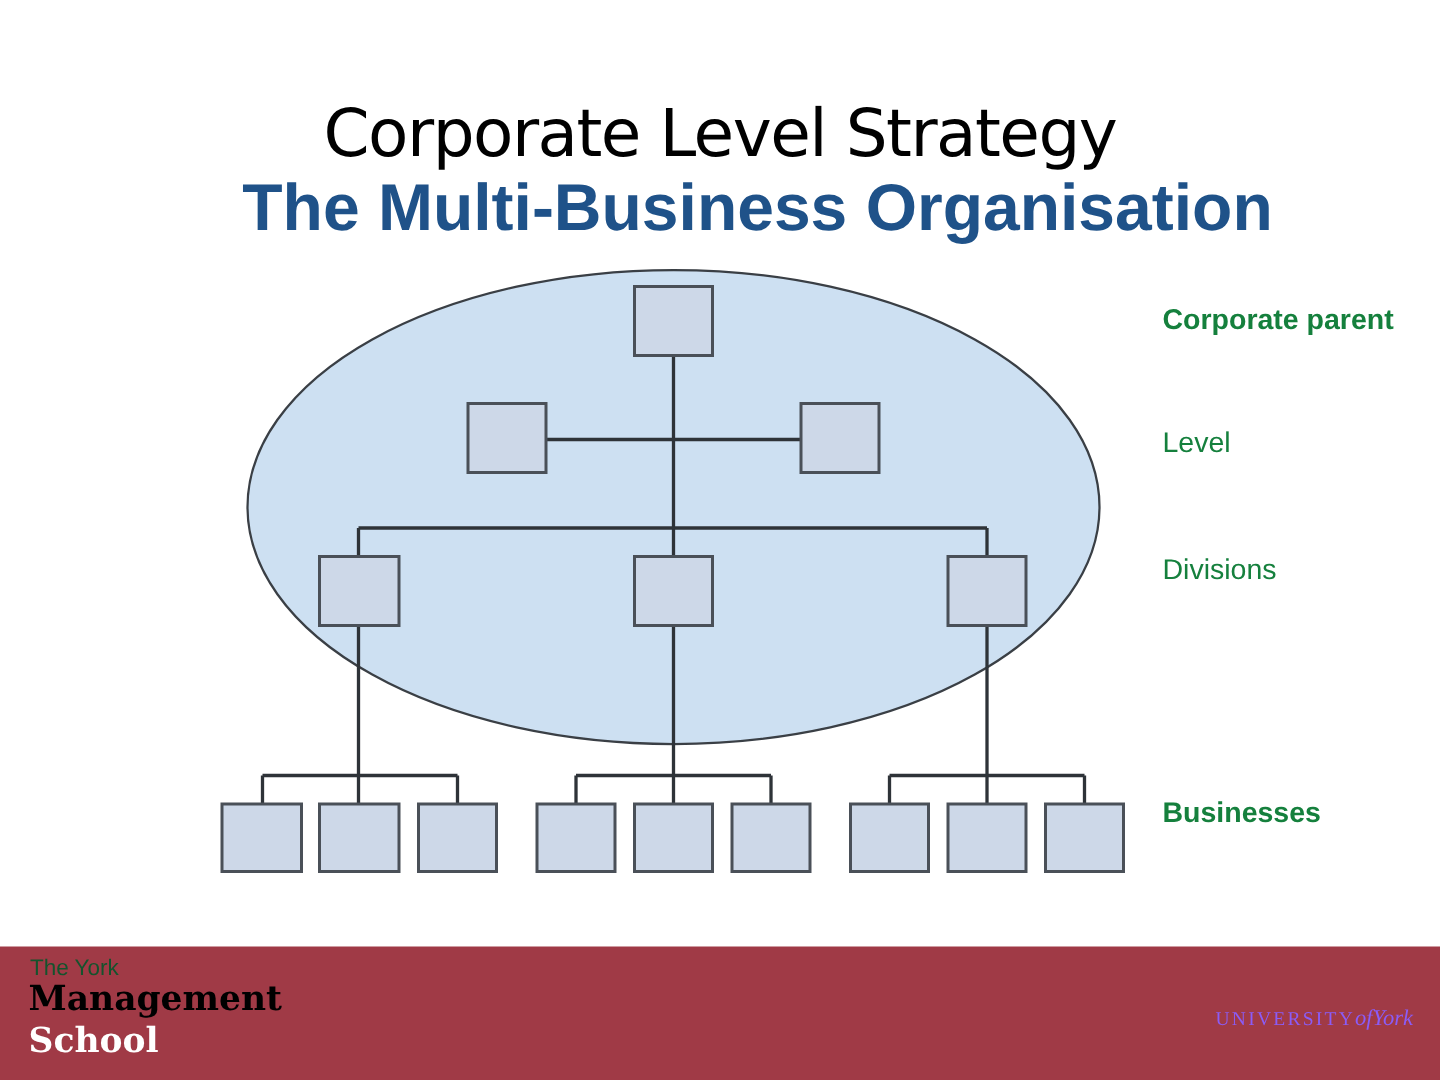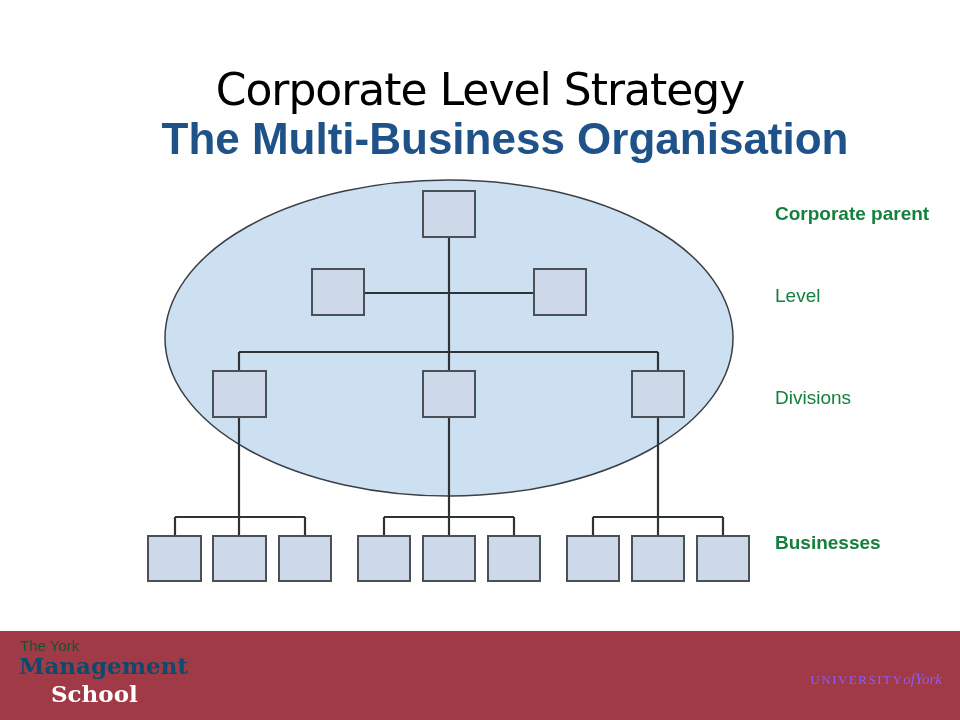--- a/index.html
+++ b/index.html
@@ -4,22 +4,22 @@
 <style>
   html, body { margin: 0; padding: 0; }
   body { width: 960px; height: 720px; position: relative; background: #ffffff; overflow: hidden; font-family: "Liberation Sans", sans-serif; }
   .title { position: absolute; left: 0; width: 960px; top: 64px; text-align: center; font-family: "DejaVu Sans", sans-serif; font-size: 44px; color: #000; letter-spacing: -1px; padding-left: 0; }
   .subtitle { position: absolute; left: 0; width: 1010px; top: 114px; text-align: center; font-family: "Liberation Sans", sans-serif; font-weight: bold; font-size: 44px; color: #1f5289; }
   svg.diagram { position: absolute; left: 0; top: 0; }
   .level-label { position: absolute; left: 763px; font-family: "Liberation Sans", sans-serif; font-size: 19px; color: #15803d; margin-left: 12px; }
   .level-label.bold { font-weight: bold; }
   .footer { position: absolute; left: 0; top: 631px; width: 960px; height: 89px; background: #a03a46; }
   .ymsline1 { position: absolute; left: 20px; top: 637px; color: #14532d; font-family: "Liberation Sans", sans-serif; font-size: 15px; }
-  .ymsline2 { position: absolute; left: 19px; top: 652px; color: #0c4a6e; font-family: "DejaVu Serif", serif; font-weight: bold; font-size: 23px; letter-spacing: 0px; }
-  .ymsline3 { position: absolute; left: 19px; top: 680px; color: #fff; font-family: "DejaVu Serif", serif; font-weight: bold; font-size: 23px; margin-left: 32px; }
+  .ymsline2 { position: absolute; left: 19px; top: 652px; color: #000000; font-family: "DejaVu Serif", serif; font-weight: bold; font-size: 23px; letter-spacing: 0px; }
+  .ymsline3 { position: absolute; left: 19px; top: 680px; color: #fff; font-family: "DejaVu Serif", serif; font-weight: bold; font-size: 23px; }
   .uoy { position: absolute; right: 18px; top: 641px; color: #8b5cf6; font-family: "Liberation Serif", serif; font-size: 13px; letter-spacing: 1.5px; margin-top: 30px; }
   .uoy .of { font-style: italic; font-size: 15px; letter-spacing: 0; }
 </style>
 </head>
 <body>
 
 <div class="title">Corporate Level Strategy</div>
 <div class="subtitle">The Multi-Business Organisation</div>
 
 <svg class="diagram" width="960" height="720" viewBox="0 0 960 720">
@@ -71,21 +71,21 @@
     <rect x="423" y="536" width="52" height="45"></rect>
     <rect x="488" y="536" width="52" height="45"></rect>
     <rect x="567" y="536" width="52" height="45"></rect>
     <rect x="632" y="536" width="52" height="45"></rect>
     <rect x="697" y="536" width="52" height="45"></rect>
   </g>
 </svg>
 
 <div class="level-label bold" style="top:203px;">Corporate parent</div>
 <div class="level-label" style="top:285px;">Level</div>
-<div class="level-label" style="top:387px;text-align:center;">Divisions</div>
+<div class="level-label" style="top:370px;text-align:center;">Divisions</div>
 <div class="level-label bold" style="top:532px;">Businesses</div>
 
 <div class="footer"></div>
 <div class="ymsline1">The York</div>
 <div class="ymsline2">Management</div>
 <div class="ymsline3">School</div>
 <div class="uoy">
   <span>UNIVERSITY</span><span class="of">of</span><span class="of">York</span>
 </div>
 

